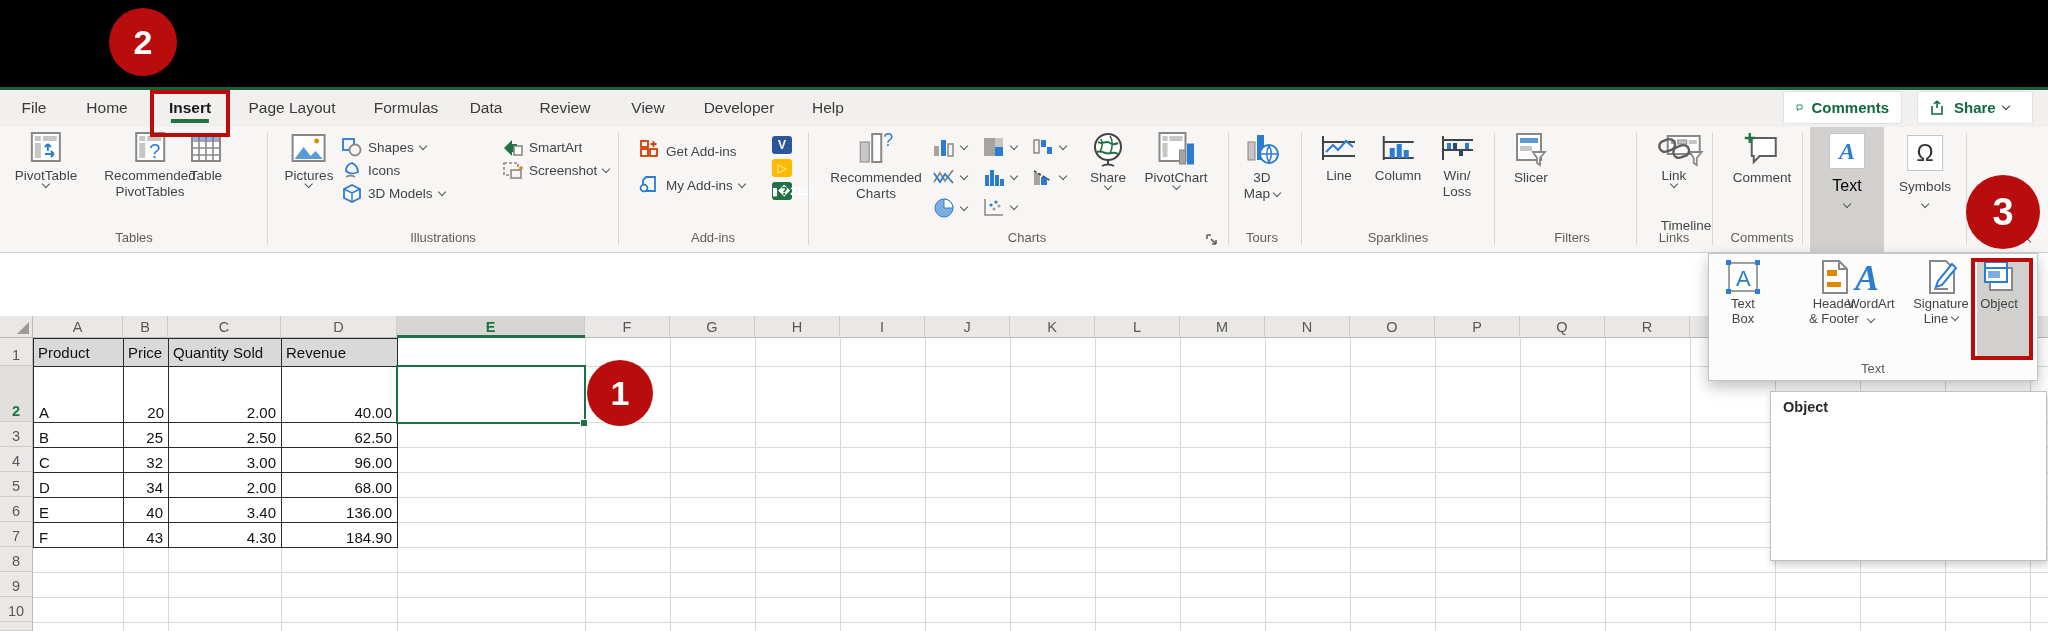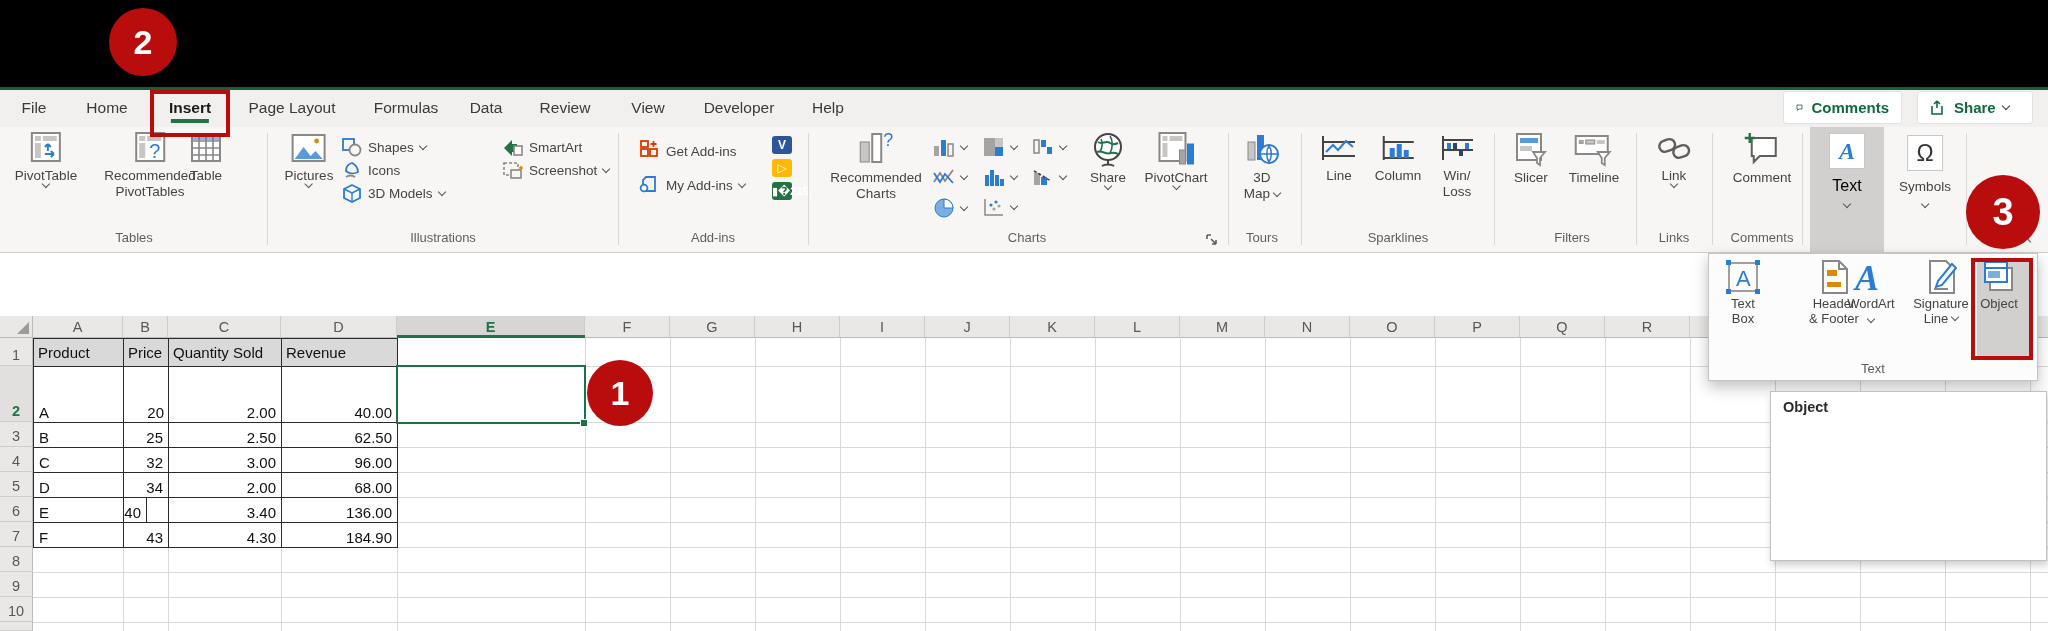--- a/index.html
+++ b/index.html
@@ -385,21 +385,21 @@
 
     <div class="bigbtn" style="left:1531px;">
       <svg width="40" height="40" viewBox="0 0 40 40">
           <rect x="6" y="4" width="24" height="26" fill="#fff" stroke="#8a8886" stroke-width="2"></rect>
           <rect x="9" y="8" width="18" height="5" fill="#5b9bd5"></rect>
           <rect x="9" y="16" width="12" height="5" fill="#c8c6c4"></rect>
           <path d="M22 22h12l-5 6v7l-3-2v-5z" fill="#fff" stroke="#8a8886" stroke-width="1.8"></path>
         </svg>
       <span class="bl">Slicer</span>
     </div>
-    <div class="bigbtn" style="left:1594px;">
+    <div class="bigbtn" style="left:1686px;gap:48px;">
       <svg width="44" height="40" viewBox="0 0 44 40">
           <rect x="4" y="6" width="32" height="18" fill="#fff" stroke="#8a8886" stroke-width="2"></rect>
           <rect x="7" y="10" width="5" height="4" fill="#a6a4a2"></rect>
           <rect x="14" y="10" width="9" height="4" fill="#c8c6c4" stroke="#8a8886"></rect>
           <rect x="25" y="10" width="8" height="4" fill="#c8c6c4"></rect>
           <path d="M26 22h12l-5 6v7l-3-2v-5z" fill="#fff" stroke="#8a8886" stroke-width="1.8"></path>
         </svg>
       <span class="bl">Timeline</span>
     </div>
     <div class="glabel" style="left:1572px;">Filters</div>
@@ -523,21 +523,21 @@
       <div class="dcell num" style="left: 281px; top: 108px; width: 117px; height: 26px;">62.50</div>
       <div class="dcell" style="left: 33px; top: 133px; width: 91px; height: 26px;">C</div>
       <div class="dcell num" style="left: 123px; top: 133px; width: 46px; height: 26px;">32</div>
       <div class="dcell num" style="left: 168px; top: 133px; width: 114px; height: 26px;">3.00</div>
       <div class="dcell num" style="left: 281px; top: 133px; width: 117px; height: 26px;">96.00</div>
       <div class="dcell" style="left: 33px; top: 158px; width: 91px; height: 26px;">D</div>
       <div class="dcell num" style="left: 123px; top: 158px; width: 46px; height: 26px;">34</div>
       <div class="dcell num" style="left: 168px; top: 158px; width: 114px; height: 26px;">2.00</div>
       <div class="dcell num" style="left: 281px; top: 158px; width: 117px; height: 26px;">68.00</div>
       <div class="dcell" style="left: 33px; top: 183px; width: 91px; height: 26px;">E</div>
-      <div class="dcell num" style="left: 123px; top: 183px; width: 24px; height: 26px;">40</div>
+      <div class="dcell num" style="left: 123px; top: 183px; width: 46px; height: 26px;">40</div>
       <div class="dcell num" style="left: 168px; top: 183px; width: 114px; height: 26px;">3.40</div>
       <div class="dcell num" style="left: 281px; top: 183px; width: 117px; height: 26px;">136.00</div>
       <div class="dcell" style="left: 33px; top: 208px; width: 91px; height: 26px;">F</div>
       <div class="dcell num" style="left: 123px; top: 208px; width: 46px; height: 26px;">43</div>
       <div class="dcell num" style="left: 168px; top: 208px; width: 114px; height: 26px;">4.30</div>
       <div class="dcell num" style="left: 281px; top: 208px; width: 117px; height: 26px;">184.90</div>
     </div>
   <div id="selall" class="abs">
       <i></i>
     </div>

